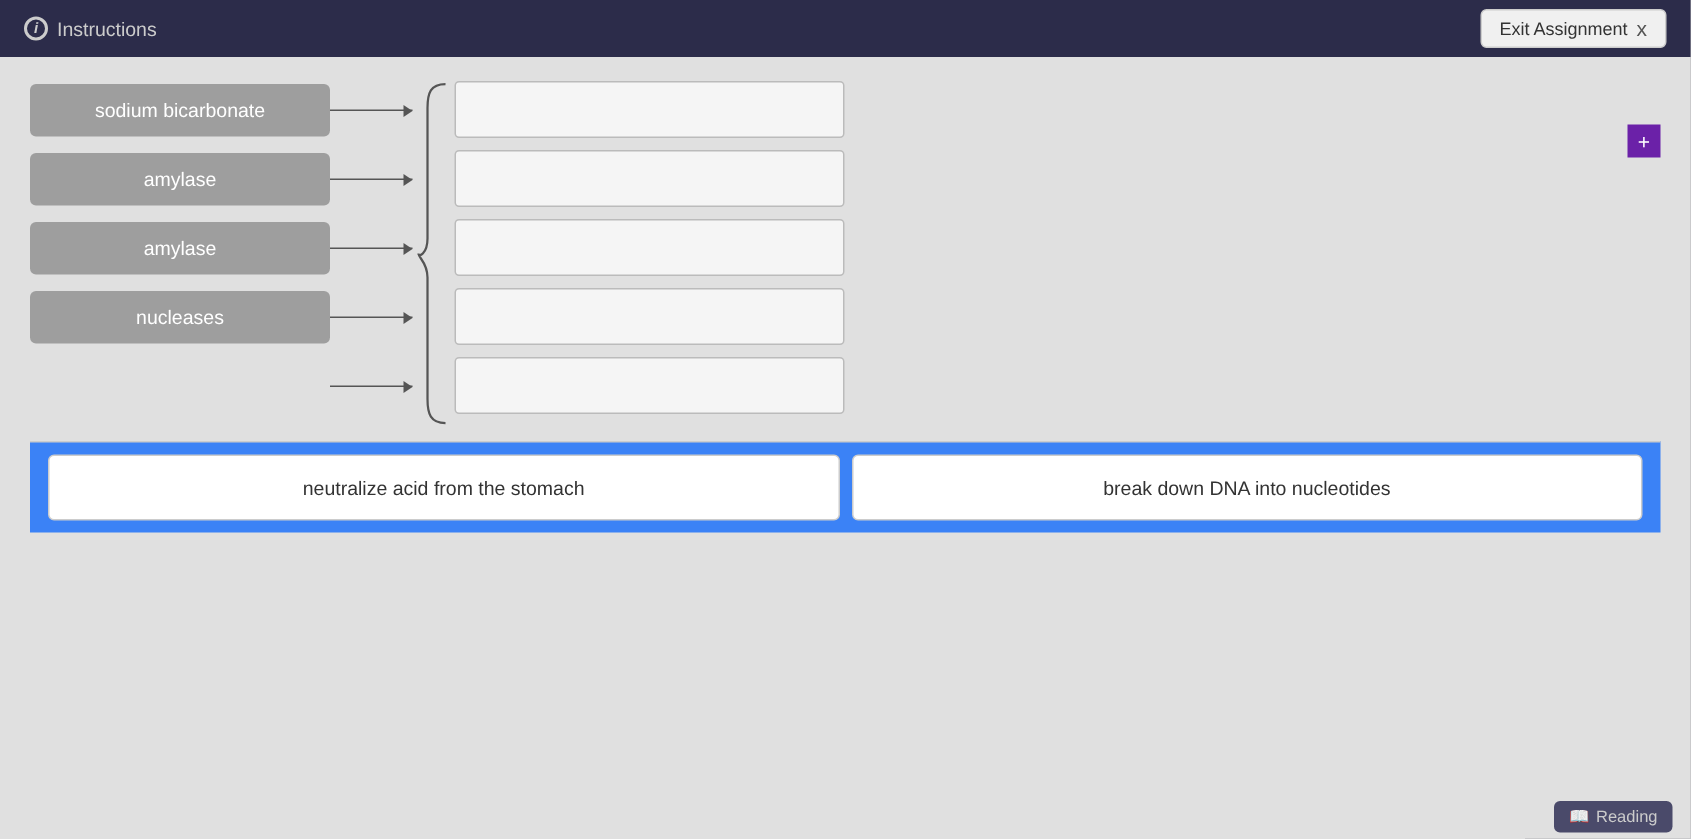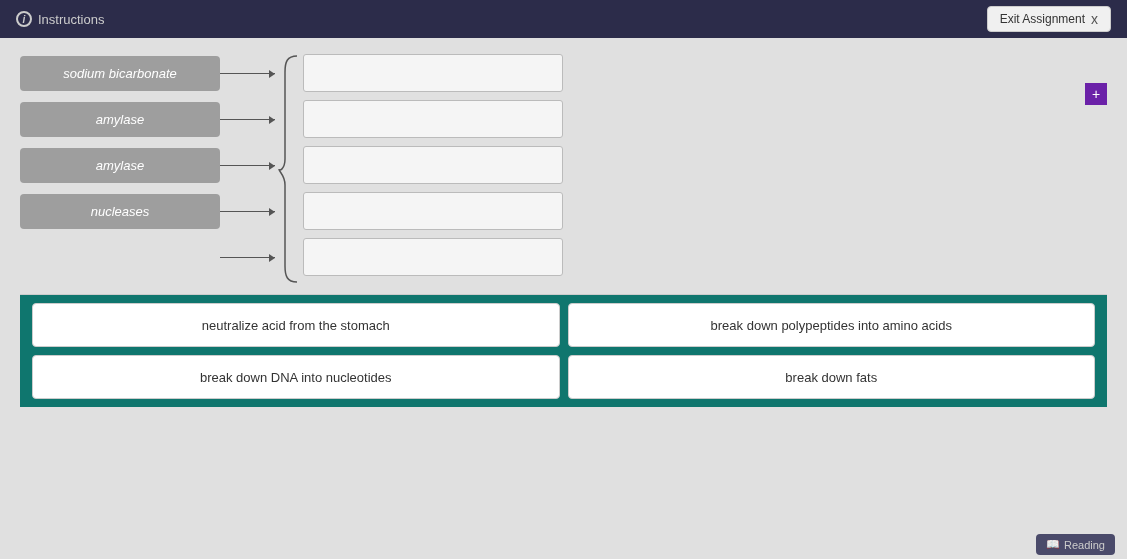--- a/index.html
+++ b/index.html
@@ -88,35 +88,34 @@
     .term-box {
       background: #9e9e9e;
       border: none;
       border-radius: 4px;
       padding: 10px 16px;
       font-size: 13px;
       color: #fff;
       width: 200px;
       text-align: center;
       flex-shrink: 0;
-      font-style: italic;
     }
 
     .answer-box {
       background: #f5f5f5;
       border: 1px solid #bbb;
       border-radius: 3px;
       height: 38px;
       width: 260px;
       flex-shrink: 0;
     }
 
     
     .options-area {
-      background: #0f766e;
+      background: #3b82f6;
       border-top: 1px solid #ccc;
       padding: 8px 12px;
       flex-shrink: 0;
     }
 
     .options-grid {
       display: grid;
       grid-template-columns: 1fr 1fr;
       gap: 8px;
     }
@@ -310,27 +309,21 @@
         </div>
       </div>
     </div>
 
     <div class="options-area">
       <div class="options-grid">
         <div class="option-card">
           <span>neutralize acid from the stomach</span>
         </div>
         <div class="option-card">
-          <span>break down polypeptides into amino acids</span>
-        </div>
-        <div class="option-card">
           <span>break down DNA into nucleotides</span>
-        </div>
-        <div class="option-card">
-          <span>break down fats</span>
         </div>
       </div>
     </div>
 
     <button class="reading-btn">
       <span>📖</span>
       <span>Reading</span>
     </button>
 
   </div>

